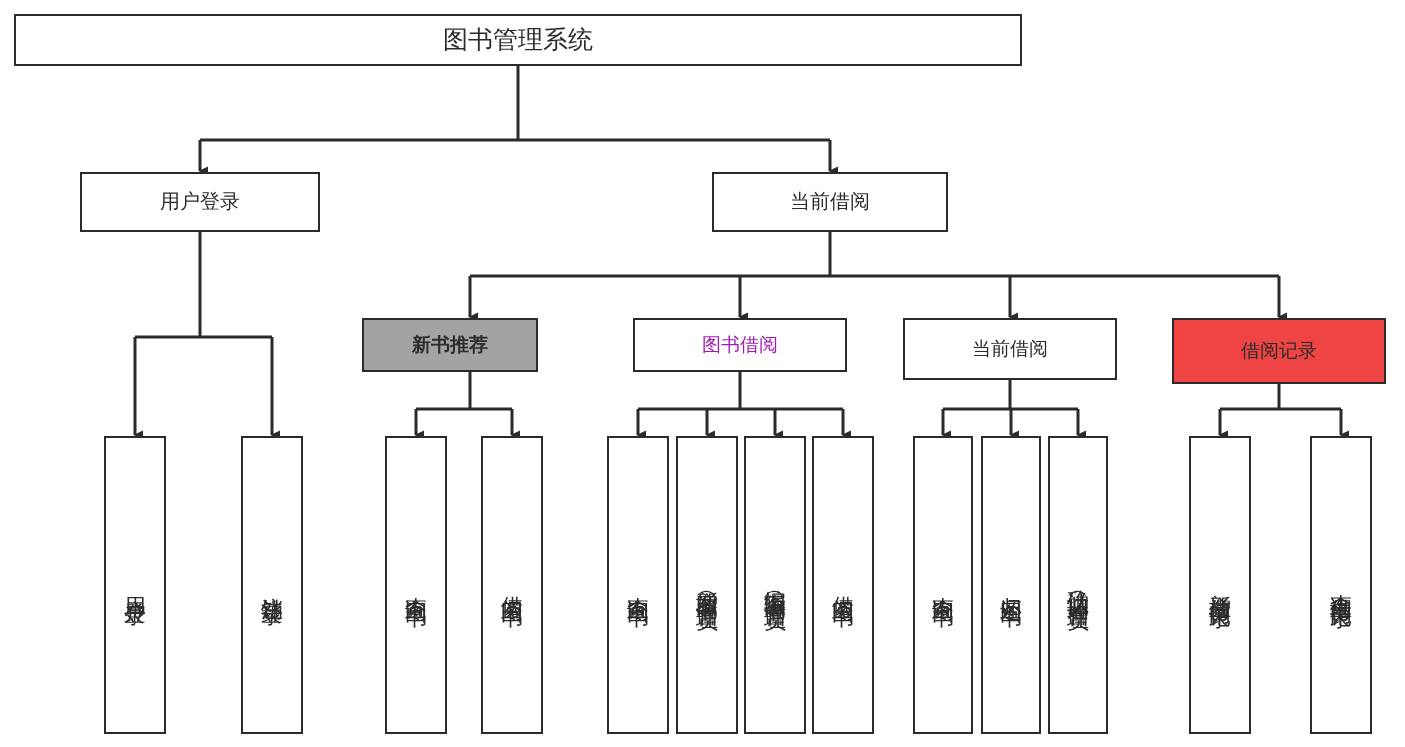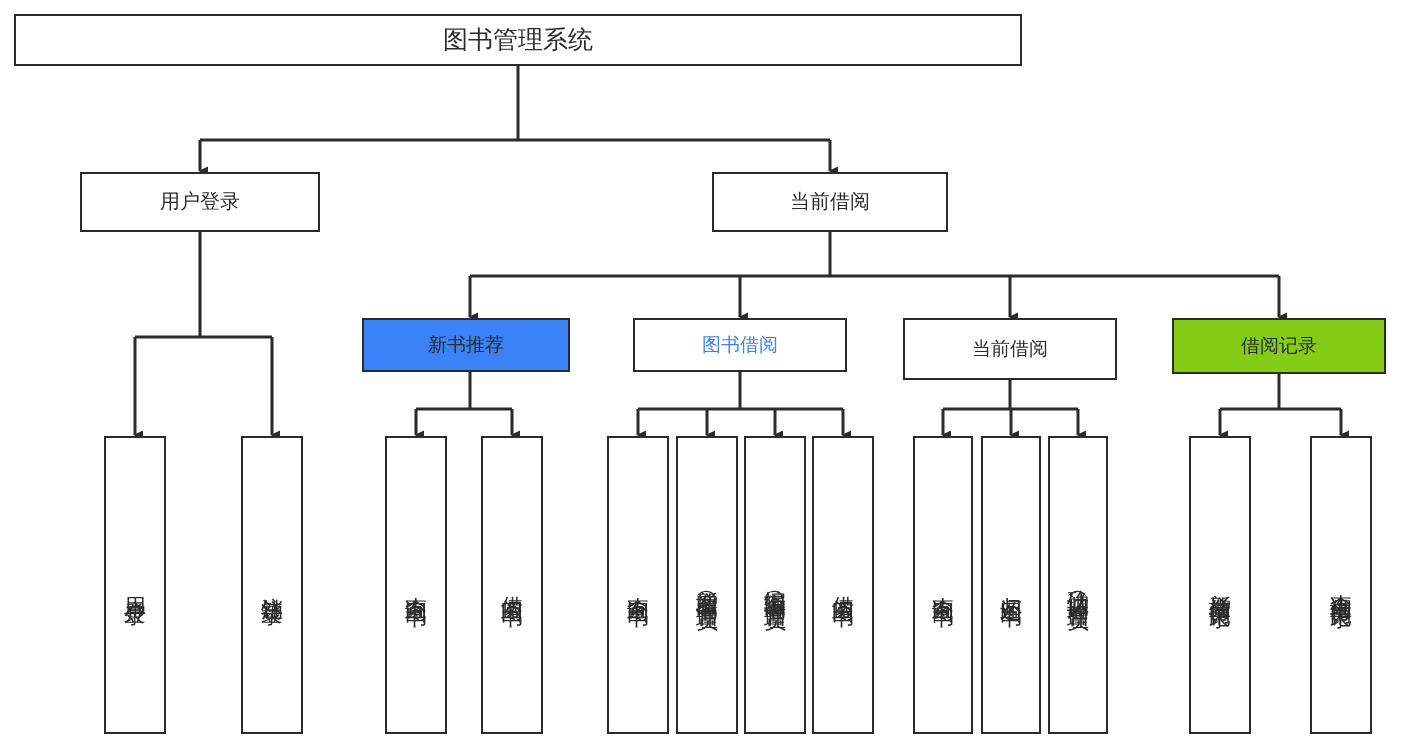--- a/index.html
+++ b/index.html
@@ -120,30 +120,30 @@
     <span class="node-label" style="color: rgb(43, 43, 43);">图书管理系统</span>
   </div>
 
   <div class="node-box node-l2" style="left: 80px; top: 172px; width: 240px; height: 60px; border-color: rgb(43, 43, 43); background: rgb(255, 255, 255);">
     <span class="node-label" style="color: rgb(43, 43, 43);">用户登录</span>
   </div>
   <div class="node-box node-l2" style="left: 712px; top: 172px; width: 236px; height: 60px; border-color: rgb(43, 43, 43); background: rgb(255, 255, 255);">
     <span class="node-label" style="color: rgb(43, 43, 43);">当前借阅</span>
   </div>
 
-  <div class="node-box node-l3" style="left: 362px; top: 318px; width: 208px; height: 54px; border-color: rgb(43, 43, 43); background: #3b82f6;">
+  <div class="node-box node-l3" style="left: 362px; top: 318px; width: 176px; height: 54px; border-color: rgb(43, 43, 43); background: #a3a3a3; font-weight: bold;">
     <span class="node-label" style="color: rgb(43, 43, 43);">新书推荐</span>
   </div>
   <div class="node-box node-l3" style="left: 633px; top: 318px; width: 214px; height: 54px; border-color: rgb(43, 43, 43); background: rgb(255, 255, 255);">
-    <span class="node-label" style="color: #3b82f6;">图书借阅</span>
+    <span class="node-label" style="color: #a21caf;">图书借阅</span>
   </div>
   <div class="node-box node-l3" style="left: 903px; top: 318px; width: 214px; height: 62px; border-color: rgb(43, 43, 43); background: rgb(255, 255, 255);">
     <span class="node-label" style="color: rgb(43, 43, 43);">当前借阅</span>
   </div>
-  <div class="node-box node-l3" style="left: 1172px; top: 318px; width: 214px; height: 56px; border-color: rgb(43, 43, 43); background: #84cc16;">
+  <div class="node-box node-l3" style="left: 1172px; top: 318px; width: 214px; height: 66px; border-color: rgb(43, 43, 43); background: #ef4444;">
     <span class="node-label" style="color: rgb(43, 43, 43);">借阅记录</span>
   </div>
 
   <div class="node-box node-leaf" style="left: 104px; top: 436px; width: 62px; height: 298px; border-color: rgb(43, 43, 43); background: rgb(255, 255, 255);">
     <span class="node-label" style="color: rgb(43, 43, 43);">用户登录</span>
   </div>
   <div class="node-box node-leaf" style="left: 241px; top: 436px; width: 62px; height: 298px; border-color: rgb(43, 43, 43); background: rgb(255, 255, 255);">
     <span class="node-label" style="color: rgb(43, 43, 43);">注销登录</span>
   </div>
   <div class="node-box node-leaf" style="left: 385px; top: 436px; width: 62px; height: 298px; border-color: rgb(43, 43, 43); background: rgb(255, 255, 255);">

